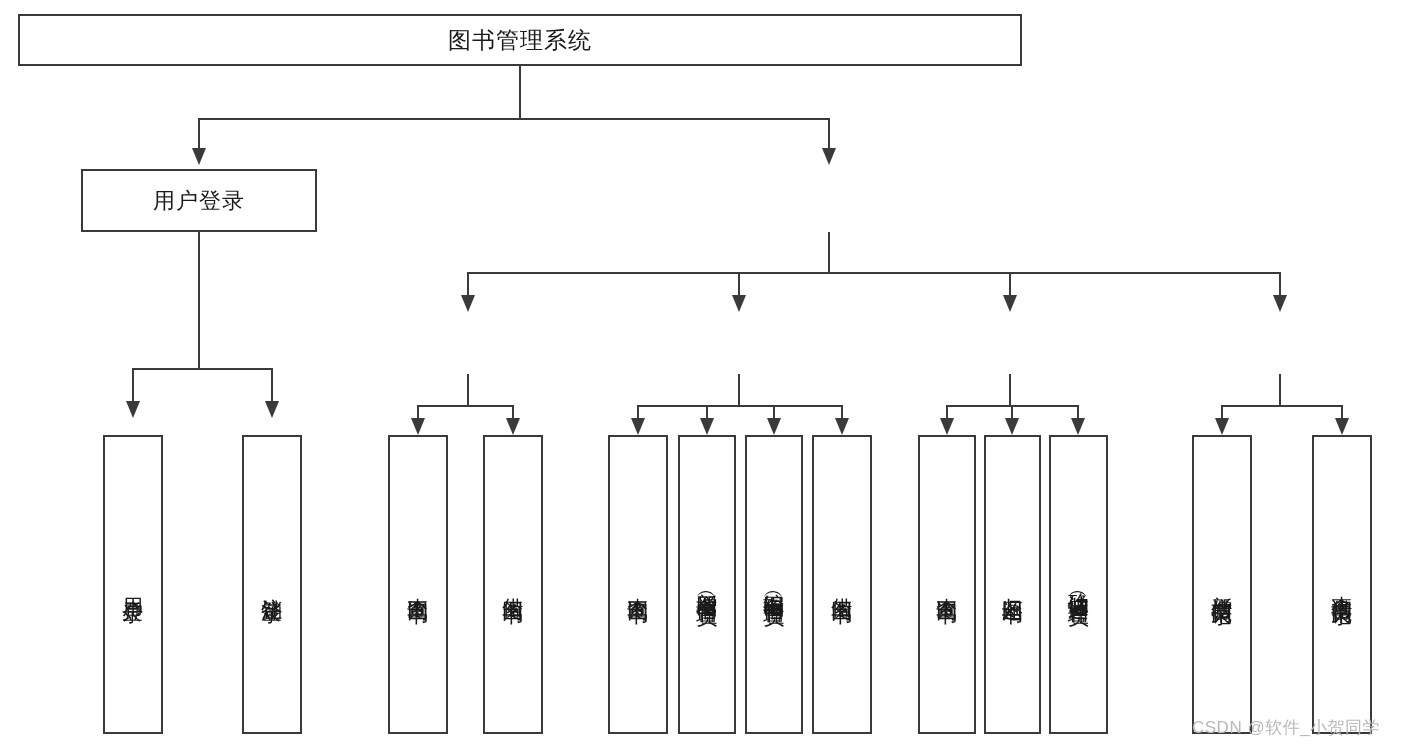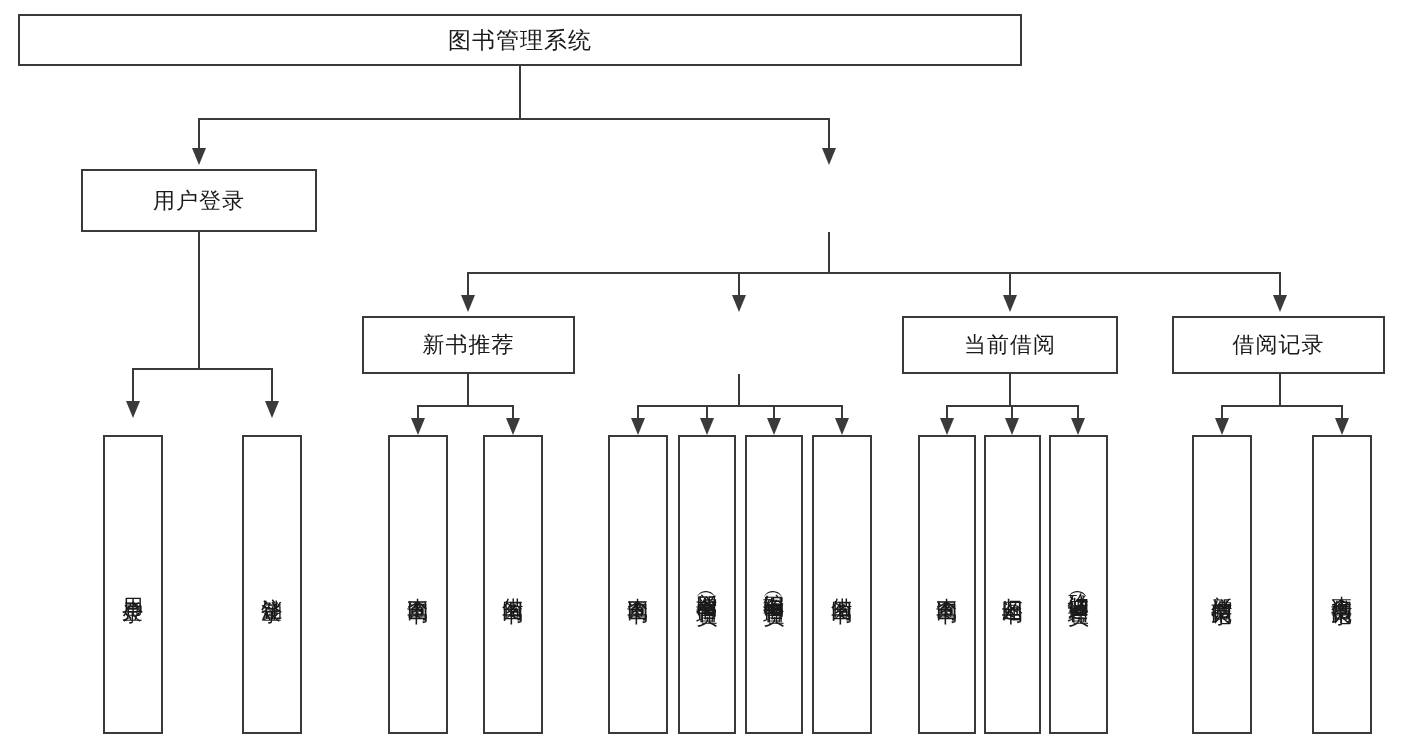--- a/index.html
+++ b/index.html
@@ -107,29 +107,20 @@
 
   <div class="ln v" style="left:467px; top:272px; width:2px; height:24px;"></div>
   <div class="arrow" style="left:461px; top:295px;"></div>
   <div class="ln v" style="left:738px; top:272px; width:2px; height:24px;"></div>
   <div class="arrow" style="left:732px; top:295px;"></div>
   <div class="ln v" style="left:1009px; top:272px; width:2px; height:24px;"></div>
   <div class="arrow" style="left:1003px; top:295px;"></div>
   <div class="ln v" style="left:1279px; top:272px; width:2px; height:24px;"></div>
   <div class="arrow" style="left:1273px; top:295px;"></div>
 
-  <div class="node" style="left:362px; top:316px; width:213px; height:58px;">
-    <span class="label">新书推荐</span>
-  </div>
-  <div class="node" style="left:902px; top:316px; width:216px; height:58px;">
-    <span class="label">当前借阅</span>
-  </div>
-  <div class="node" style="left:1172px; top:316px; width:213px; height:58px;">
-    <span class="label">借阅记录</span>
-  </div>
 
   <div class="ln v" style="left:467px; top:374px; width:2px; height:32px;"></div>
   <div class="ln h" style="left:417px; top:405px; width:96px; height:2px;"></div>
   <div class="ln v" style="left:417px; top:405px; width:2px; height:14px;"></div>
   <div class="arrow" style="left:411px; top:418px;"></div>
   <div class="ln v" style="left:512px; top:405px; width:2px; height:14px;"></div>
   <div class="arrow" style="left:506px; top:418px;"></div>
 
   <div class="ln v" style="left:738px; top:374px; width:2px; height:32px;"></div>
   <div class="ln h" style="left:637px; top:405px; width:205px; height:2px;"></div>
@@ -195,14 +186,15 @@
     <span class="label">确认归还（管理员）</span>
   </div>
 
   <div class="node leaf" style="left:1192px; top:435px; width:60px; height:299px;">
     <span class="label">新增借阅记录</span>
   </div>
   <div class="node leaf" style="left:1312px; top:435px; width:60px; height:299px;">
     <span class="label">查询借阅记录</span>
   </div>
 
+  <div id="watermark" style="left:1192px; top:716px;">CSDN @软件_小贺同学</div>
 
 </div>
 
 </body></html>

